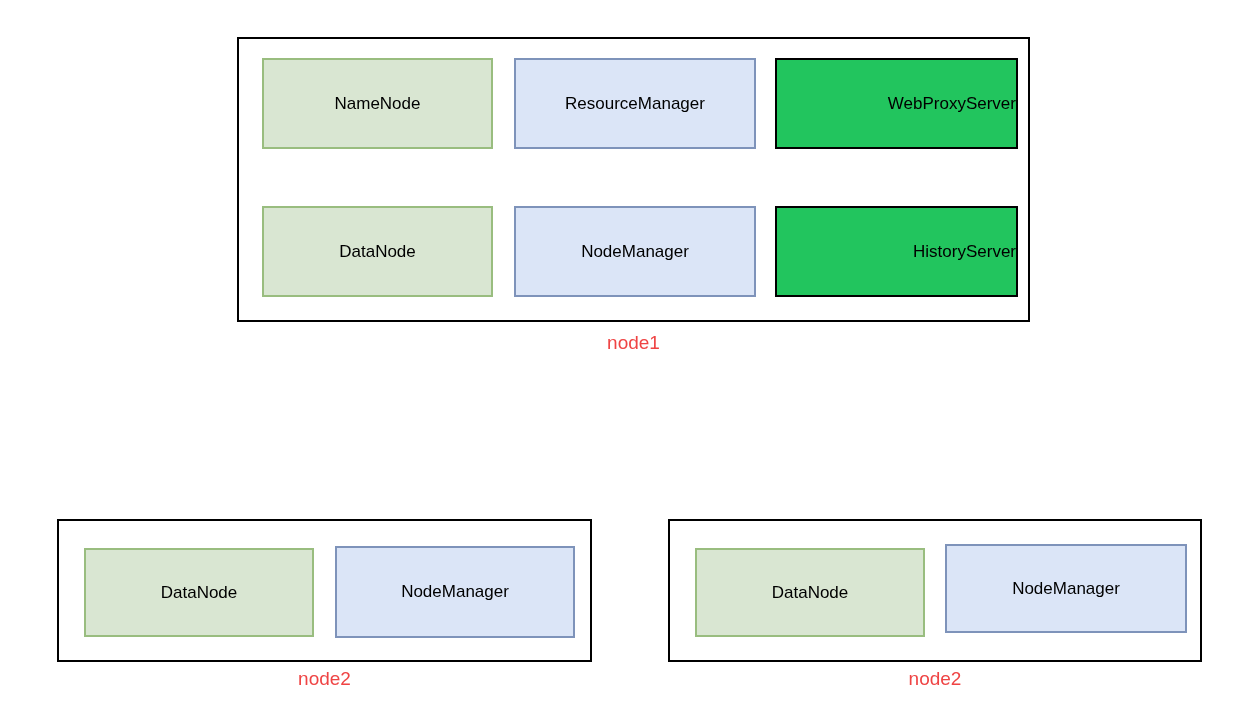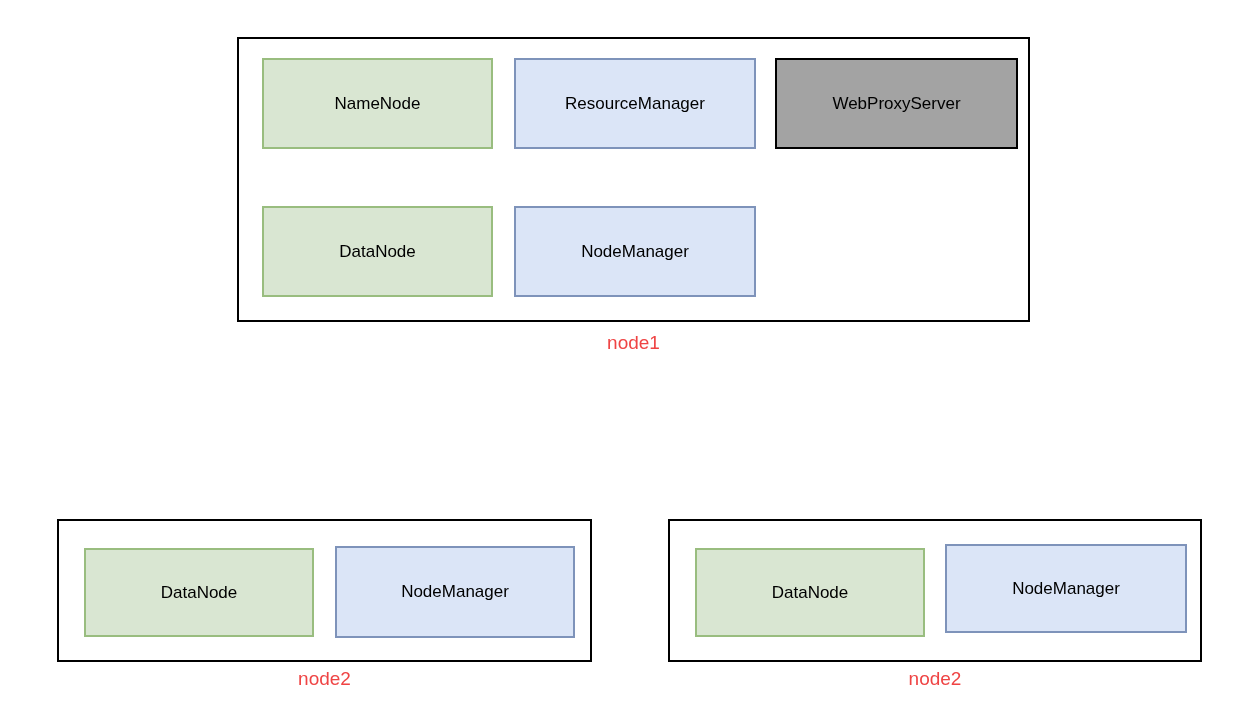--- a/index.html
+++ b/index.html
@@ -34,22 +34,23 @@
   }
   .proc.green {
     background: #d9e6d2;
     border: 2px solid #99bd7f;
   }
   .proc.blue {
     background: #dbe5f7;
     border: 2px solid #7e93ba;
   }
   .proc.white {
-    background: #a3a3a3;
+    background: #22c55e;
     border: 2px solid #000000;
+    justify-content: flex-end;
   }
   .machine-label {
     position: absolute;
     text-align: center;
     font-size: 19px;
     color: #ef4444;
   }
 
   
   .node1-box { left: 237px; top: 37px; width: 793px; height: 285px; }
@@ -86,20 +87,23 @@
     </div>
     <div class="proc white c3 r1">
       <span>WebProxyServer</span>
     </div>
     <div class="proc green c1 r2">
       <span>DataNode</span>
     </div>
     <div class="proc blue c2 r2">
       <span>NodeManager</span>
     </div>
+    <div class="proc white c3 r2">
+      <span>HistoryServer</span>
+    </div>
   </div>
   <div class="machine-label node1-label">node1</div>
 
   <div class="machine-box node2l-box">
     <div class="proc green p1">
       <span>DataNode</span>
     </div>
     <div class="proc blue p2">
       <span>NodeManager</span>
     </div>

